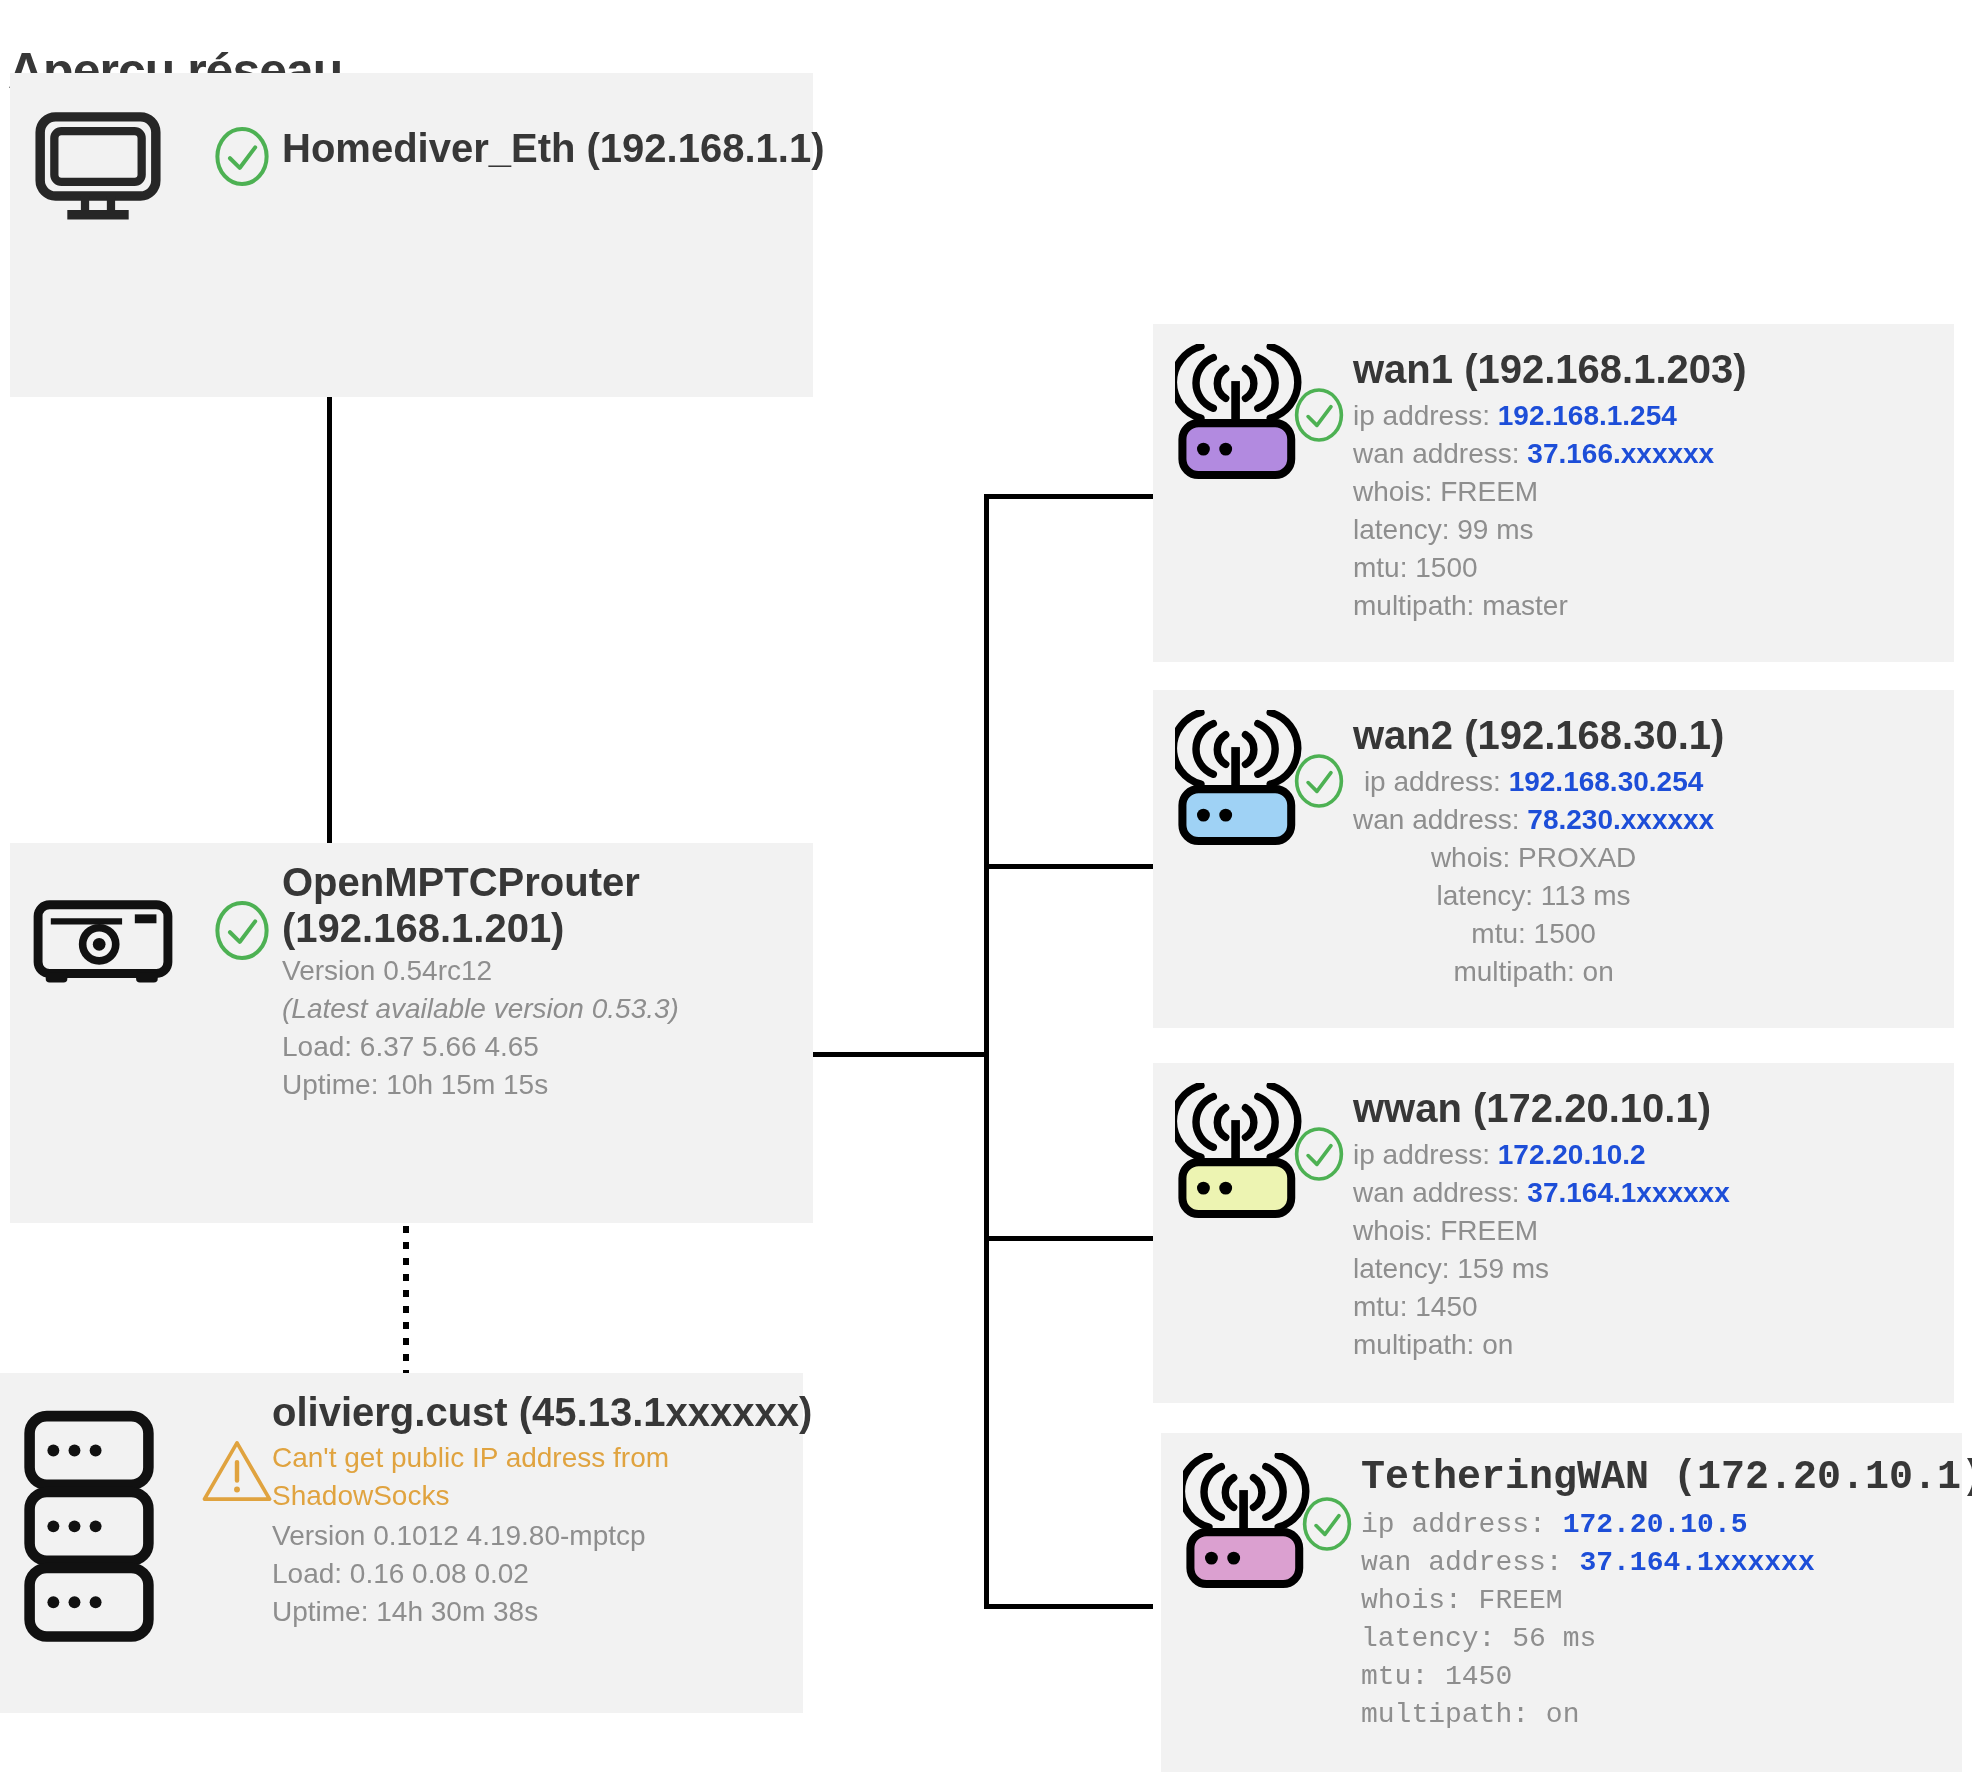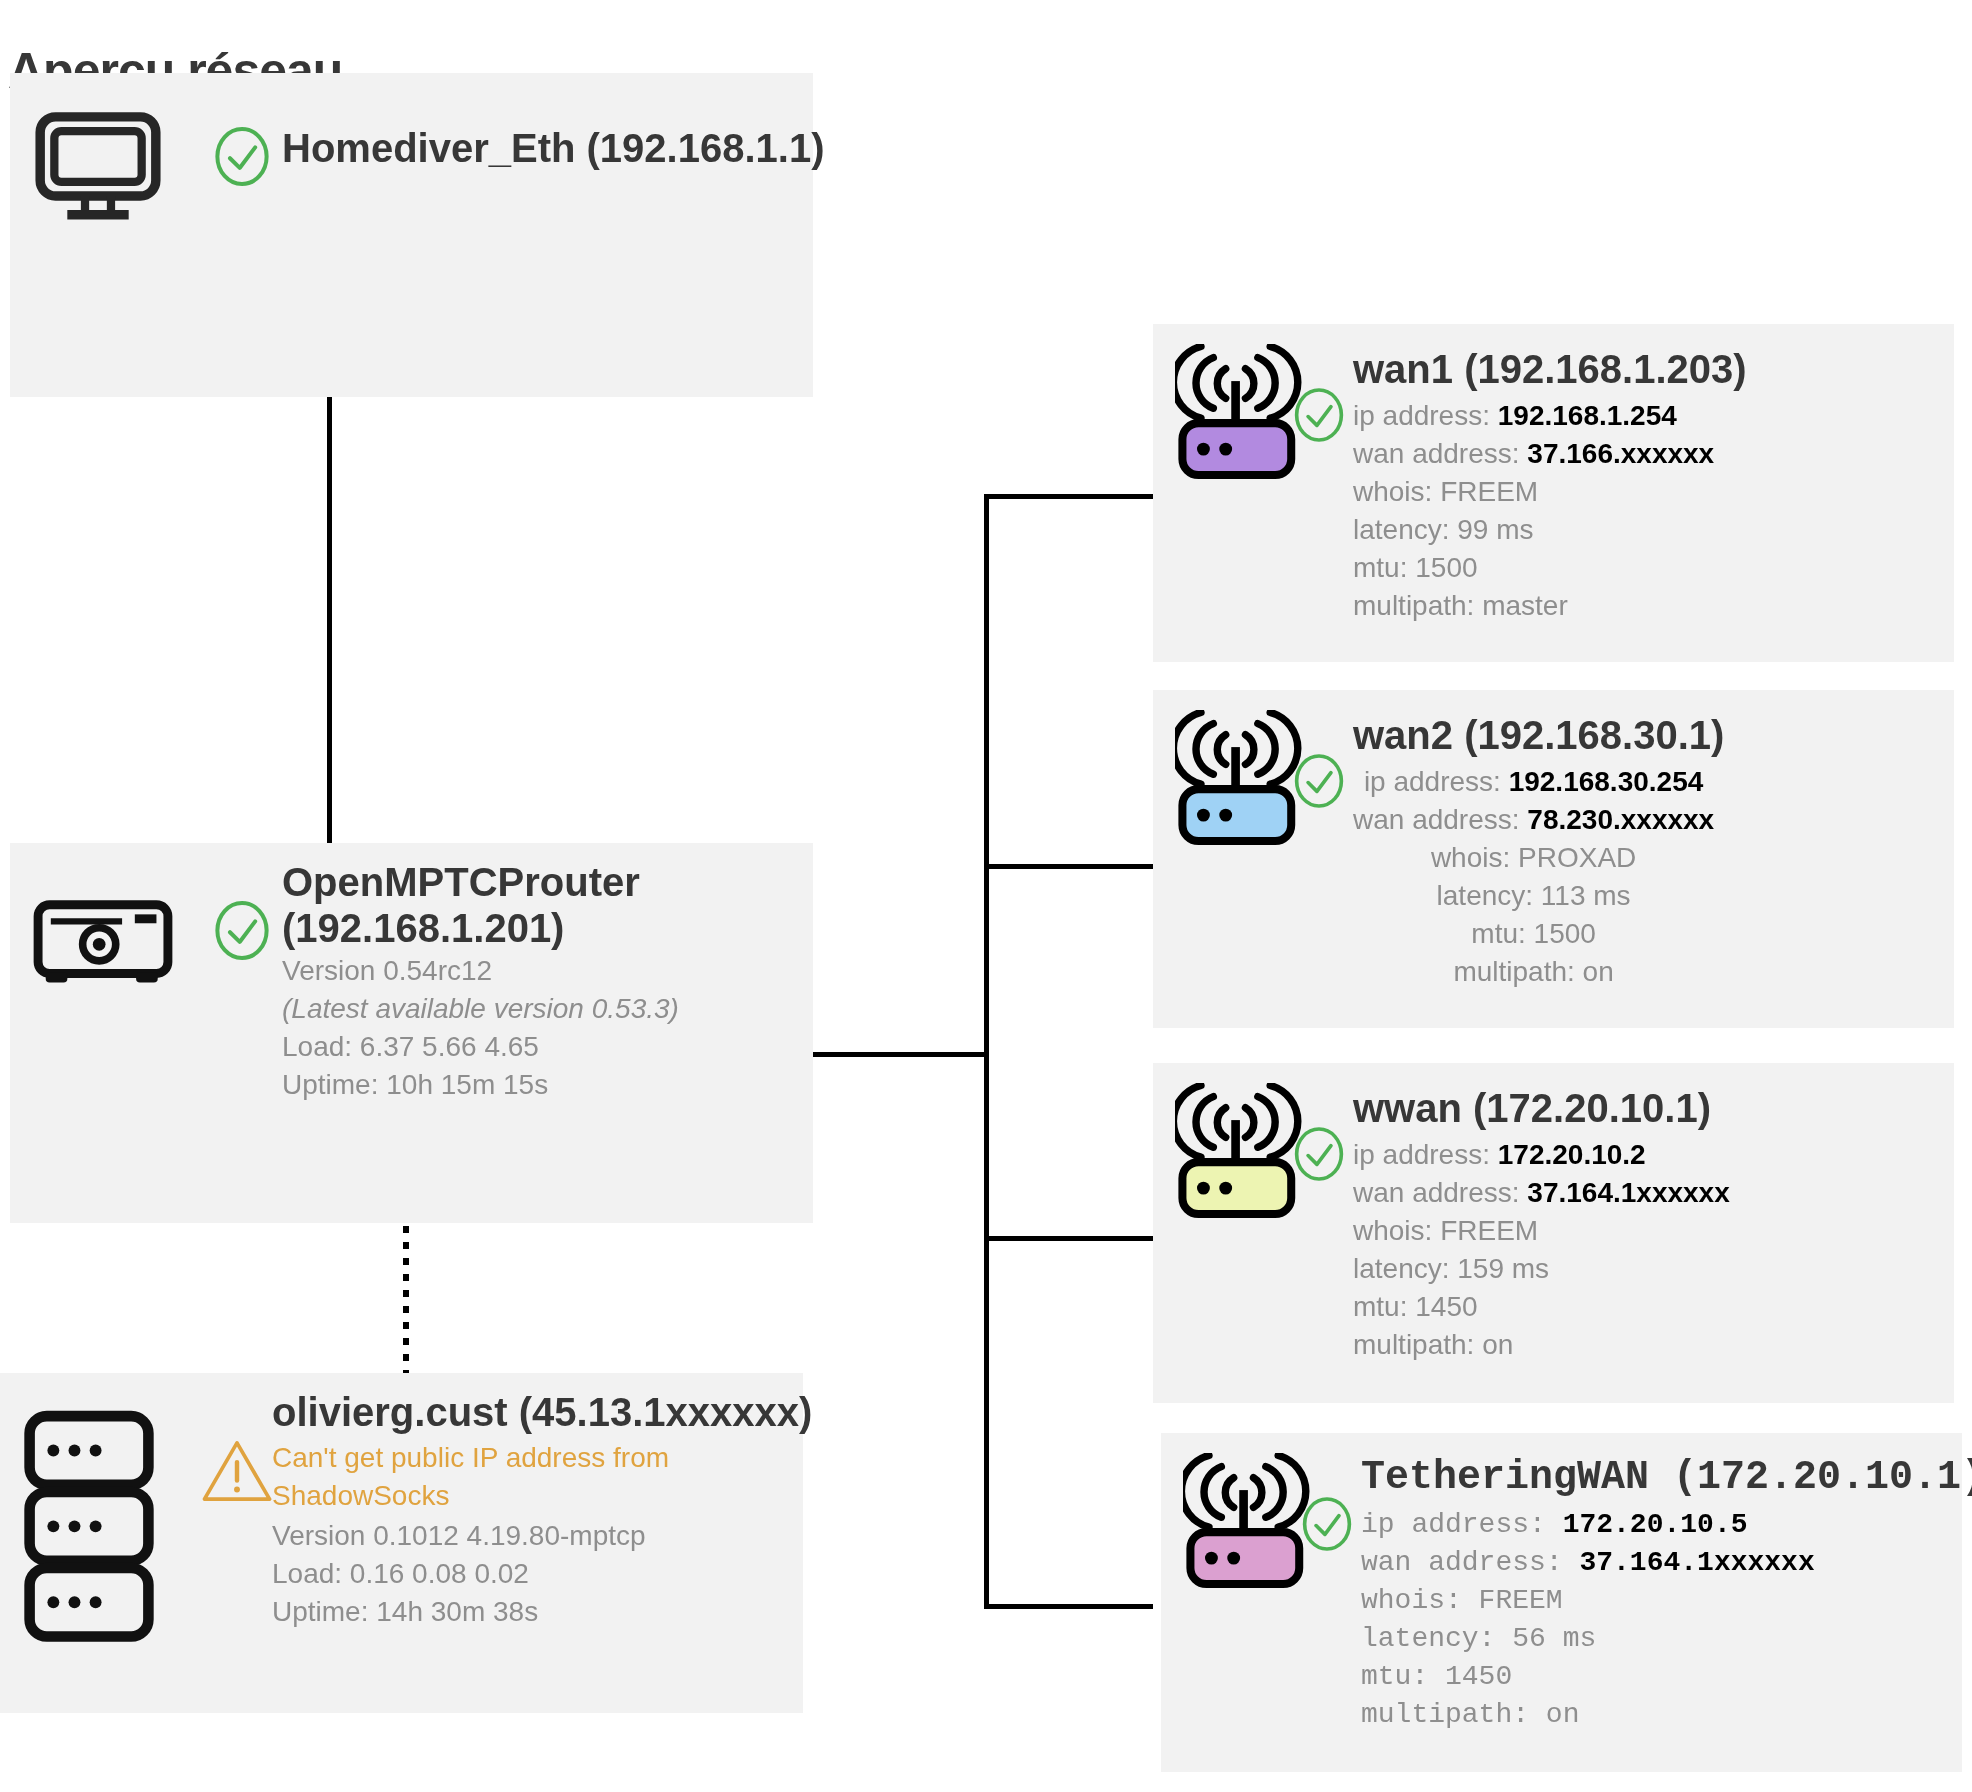--- a/index.html
+++ b/index.html
@@ -14,21 +14,21 @@
   }
   .card{position:absolute;background:#f2f2f2;}
   .conn{position:absolute;background:#000;}
   .conn-dotted{
     position:absolute;width:6px;
     background-image:repeating-linear-gradient(to bottom,#000 0px,#000 7px,transparent 7px,transparent 16px);
   }
   .node-title{position:absolute;font-size:40px;font-weight:bold;color:#373737;line-height:46px;white-space:nowrap;}
   .body-block{position:absolute;font-size:28px;color:#8e8e8e;line-height:38px;}
   .body-line{font-size:28px;color:#8e8e8e;line-height:38px;white-space:nowrap;}
-  .bv{font-weight:bold;color:#000000;}
+  .bv{font-weight:bold;color:#1d4ed8;}
   .italic{font-style:italic;}
   .warn-text{color:#e0a33f;}
   .abs{position:absolute;}
   svg{display:block;}
 </style>
 </head>
 <body>
 
 <svg width="0" height="0" style="position:absolute">
   <defs>

